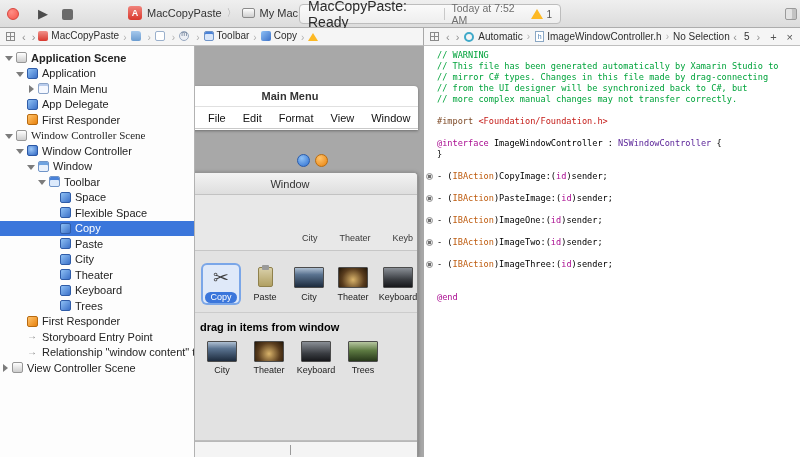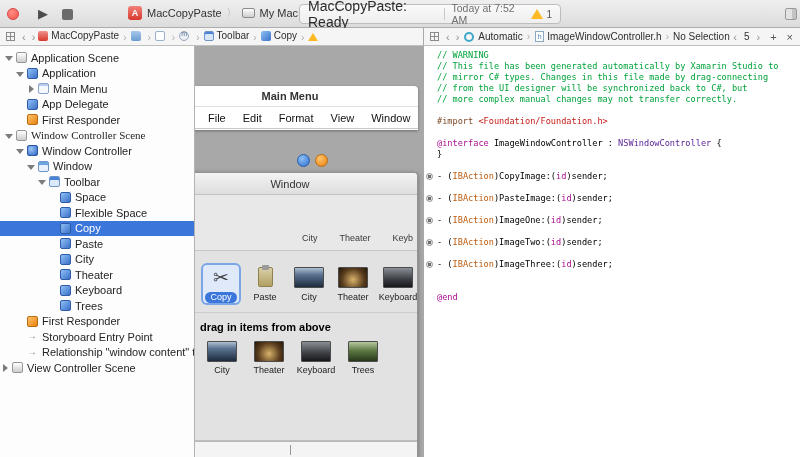--- a/index.html
+++ b/index.html
@@ -205,21 +205,21 @@
   <span class="jbr-right">
     <span class="nav-chev">‹</span>
     <span class="counter">5</span>
     <span class="nav-chev">›</span>
     <span class="jb-btn">+</span>
     <span class="jb-btn">×</span>
   </span>
 </div>
 
 <div class="outline" id="outline-rows">
-    <div class="orow" style="padding-left: 4px;">
+    <div class="orow" style="padding-left: 4px; font-weight: bold;">
       <span class="tri open"></span>
       <span class="oicon oi-scene"></span>
       <span class="olabel">Application Scene</span>
     </div>
     <div class="orow" style="padding-left: 15px;">
       <span class="tri open"></span>
       <span class="oicon oi-cube-blue"></span>
       <span class="olabel">Application</span>
     </div>
     <div class="orow" style="padding-left: 26px;">
@@ -367,21 +367,21 @@
             </div>
             <div class="pal-label">Theater</div>
           </div>
           <div class="pal-item">
             <div class="pal-ic">
               <span class="photo kind-photo-keyboard"></span>
             </div>
             <div class="pal-label">Keyboard</div>
           </div>
         </div>
-      <div class="drag-hint">drag in items from above</div>
+      <div class="drag-hint">drag in items from window</div>
       <div class="def-row" id="def-row">
           <div class="def-item">
             <span class="photo kind-photo-city"></span>
             <div class="def-label">City</div>
           </div>
           <div class="def-item">
             <span class="photo kind-photo-theater"></span>
             <div class="def-label">Theater</div>
           </div>
           <div class="def-item">

